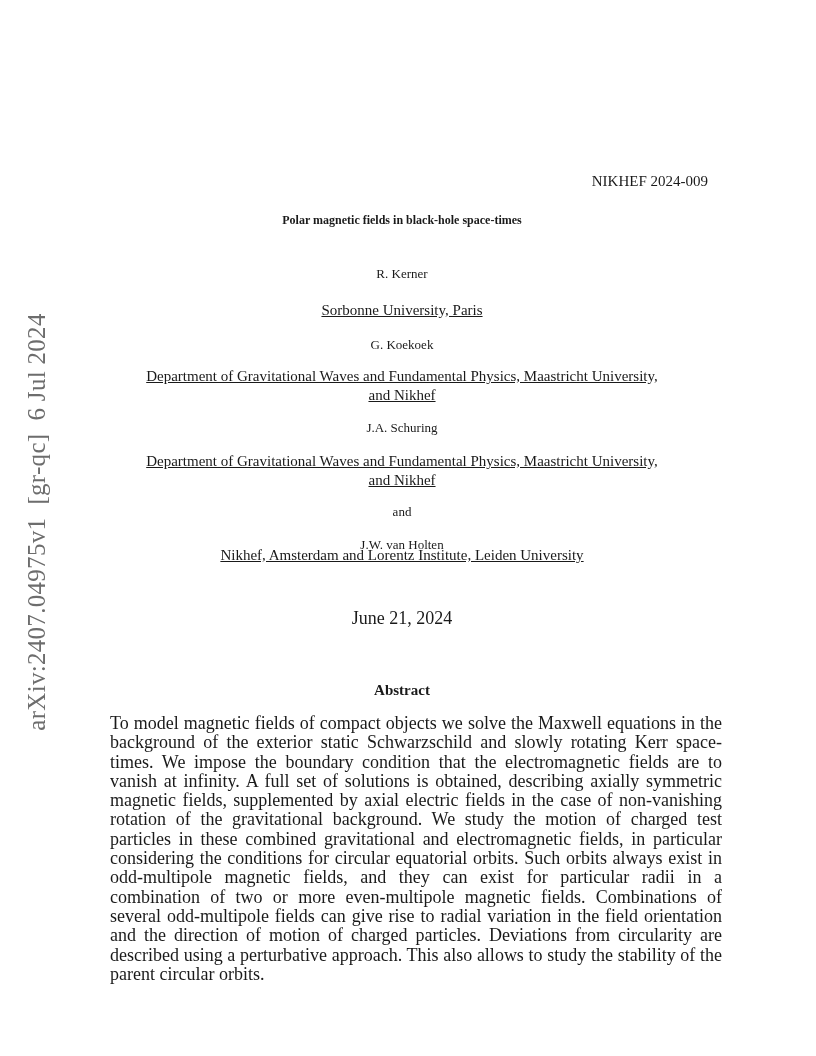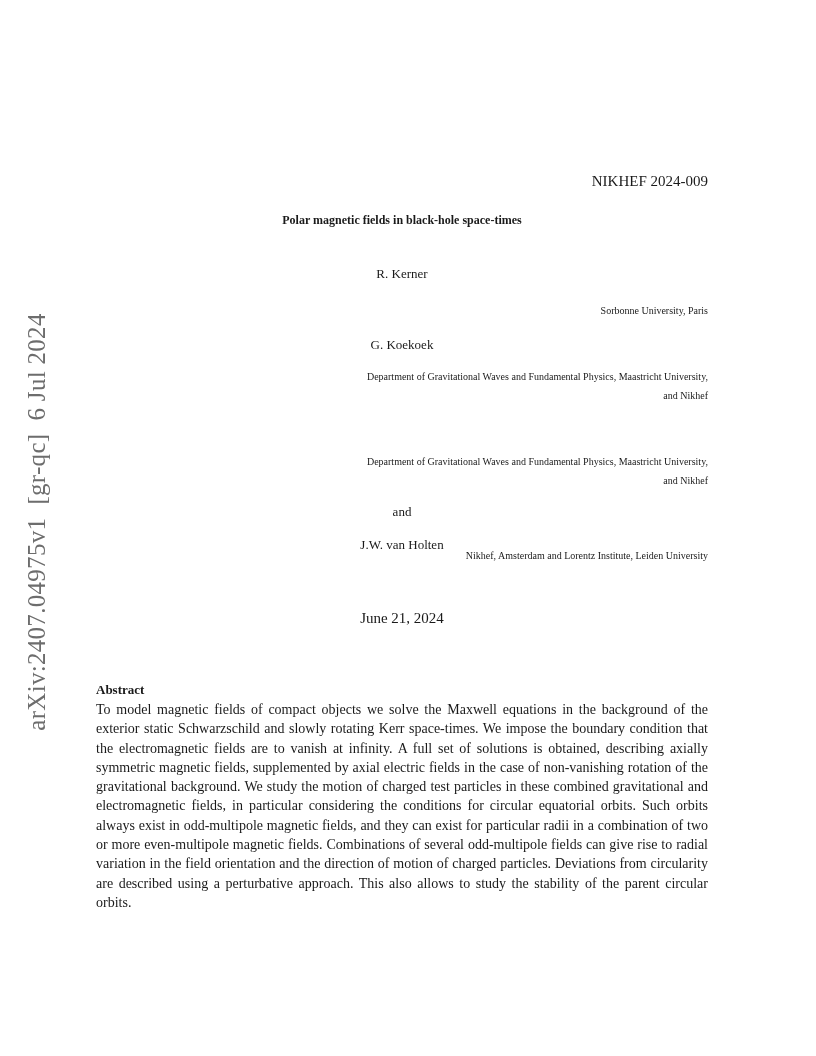--- a/index.html
+++ b/index.html
@@ -58,58 +58,60 @@
     left: 96px;
     width: 612px;
     text-align: center;
     font-size: 13px;
     line-height: 20px;
   }
   .affiliation {
     position: absolute;
     left: 96px;
     width: 612px;
-    text-align: right;
-    font-size: 10px;
+    text-align: center;
+    font-size: 15px;
     line-height: 19px;
+    text-decoration: underline;
   }
   .name-kerner   { top: 264px; }
   .affil-kerner  { top: 301px; }
   .name-koekoek  { top: 335px; }
   .affil-koekoek { top: 367px; }
   .name-schuring { top: 418px; }
   .affil-schuring{ top: 452px; }
   .conjunction   { top: 502px; }
   .name-holten   { top: 535px; }
   .affil-holten  { top: 546px; }
   .date {
     position: absolute;
     left: 96px;
     top: 609px;
     width: 612px;
     text-align: center;
-    font-size: 15px;
+    font-size: 18px;
     line-height: 18px;
   }
   .abstract-heading {
     position: absolute;
     left: 96px;
     top: 681px;
     width: 612px;
-    font-size: 13px;
+    font-size: 15px;
     line-height: 18px;
     font-weight: bold;
+    text-align: center;
   }
   .abstract-text {
     position: absolute;
     left: 96px;
     top: 700px;
     width: 612px;
-    margin: 0;
-    font-size: 14px;
+    margin: 14px;
+    font-size: 18px;
     line-height: 19.3px;
     text-align: justify;
   }
 </style>
 </head>
 <body>
 
 <div class="page">
 
   <div class="watermark">arXiv:2407.04975v1  [gr-qc]  6 Jul 2024</div>
@@ -122,20 +124,21 @@
   <div class="affiliation affil-kerner">
     <div>Sorbonne University, Paris</div>
   </div>
 
   <div class="author-name name-koekoek">G. Koekoek</div>
   <div class="affiliation affil-koekoek">
     <div>Department of Gravitational Waves and Fundamental Physics, Maastricht University,</div>
     <div>and Nikhef</div>
   </div>
 
+  <div class="author-name name-schuring">J.A. Schuring</div>
   <div class="affiliation affil-schuring">
     <div>Department of Gravitational Waves and Fundamental Physics, Maastricht University,</div>
     <div>and Nikhef</div>
   </div>
 
   <div class="author-name name-holten">J.W. van Holten</div>
 
   <div class="author-name conjunction">and</div>
   <div class="affiliation affil-holten">
     <div>Nikhef, Amsterdam and Lorentz Institute, Leiden University</div>

